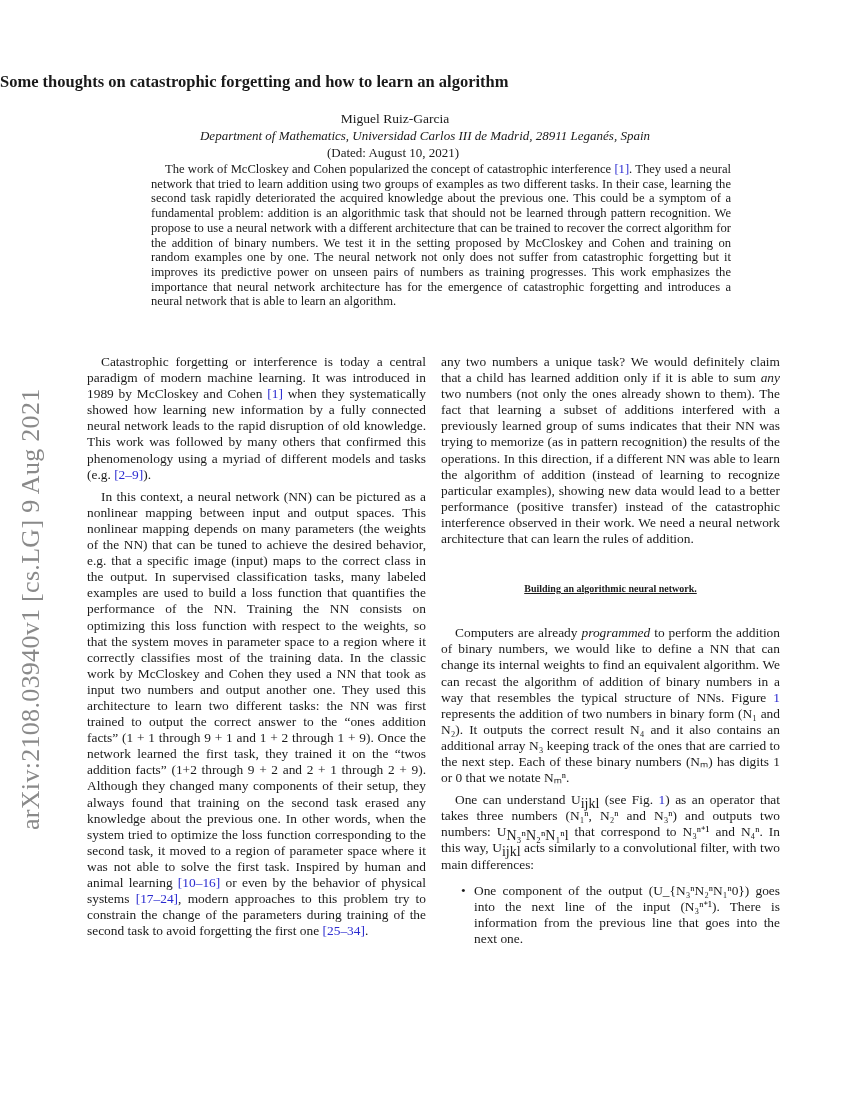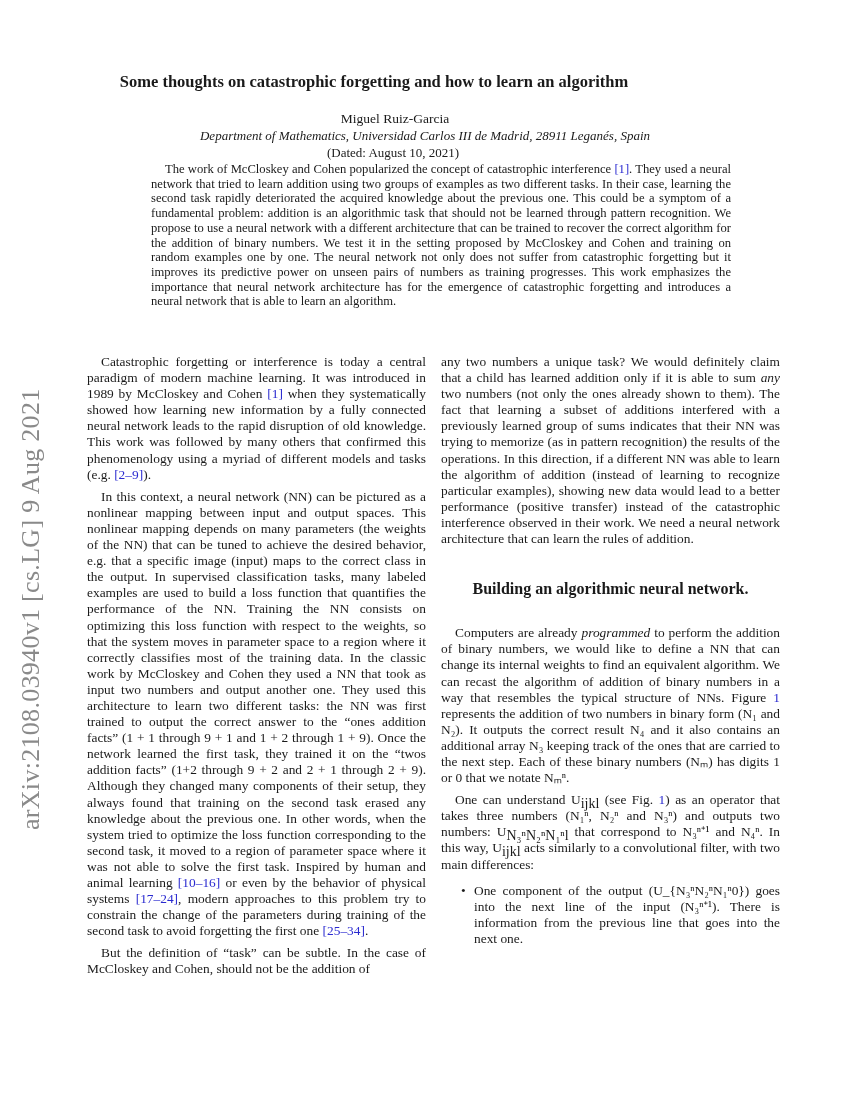--- a/index.html
+++ b/index.html
@@ -4,40 +4,40 @@
 <style>
   html, body { margin: 0; padding: 0; background: #ffffff; }
   body { width: 850px; height: 1100px; position: relative; overflow: hidden;
          font-family: "DejaVu Serif", "Liberation Serif", serif; color: #1a1a1a; }
   .arxiv-stamp {
     position: absolute; left: 16px; top: 830px;
     transform: rotate(-90deg); transform-origin: left top;
     font-family: "Liberation Serif", serif; font-size: 26px; color: #8a8a8a;
     white-space: nowrap; letter-spacing: 0.3px;
   }
-  .title { position: absolute; top: 72px; left: 0; width: 748px; text-align: center;
+  .title { position: absolute; top: 72px; left: 0; width: 748px; text-align: left;
            font-family: "Liberation Serif", serif; font-weight: bold; font-size: 16.5px; }
   .author { position: absolute; top: 111px; left: 0; width: 790px; text-align: center;
             font-family: "Liberation Serif", serif; font-size: 13.5px; }
   .affil { position: absolute; top: 128px; left: 0; width: 850px; text-align: center;
            font-family: "Liberation Serif", serif; font-style: italic; font-size: 13px; }
   .dated { position: absolute; top: 145px; left: 0; width: 786px; text-align: center;
            font-family: "Liberation Serif", serif; font-size: 13px; }
   .abstract { position: absolute; top: 162px; left: 151px; width: 580px;
               font-family: "Liberation Serif", serif; font-size: 12.6px; line-height: 14.7px;
               text-align: justify; text-indent: 14px; }
   .col { position: absolute; top: 348px; width: 339px;
          font-family: "Liberation Serif", serif; font-size: 13.4px; line-height: 16.1px;
          text-align: justify; hyphens: manual; }
   .col.left { left: 87px; }
   .col.right { left: 441px; }
   .col p { margin: 6px 0 4px 0; text-indent: 14px; }
   .col p.noindent { text-indent: 0; }
   .cite { color: #2a2ad0; }
-  .section-heading { font-weight: bold; text-align: center; margin: 34px 0 28px 0; font-size: 16px; text-indent: 0; }
+  .section-heading { font-weight: bold; text-align: center; margin: 34px 0 28px 0; font-size: 10px; text-indent: 0; text-decoration: underline; }
   ul.bullets { margin: 10px 0 0 0; padding-left: 33px; list-style: none; }
   ul.bullets li { position: relative; margin-bottom: 10px; }
   ul.bullets li::before { content: "•"; position: absolute; left: -13px; top: 0; }
   i { font-style: italic; }
   sub, sup { font-size: 14px; line-height: 0; }
 </style>
 </head>
 <body>
 
 <div class="arxiv-stamp">arXiv:2108.03940v1  [cs.LG]  9 Aug 2021</div>
@@ -45,21 +45,20 @@
 <div class="title">Some thoughts on catastrophic forgetting and how to learn an algorithm</div>
 <div class="author">Miguel Ruiz-Garcia</div>
 <div class="affil">Department of Mathematics, Universidad Carlos III de Madrid, 28911 Leganés, Spain</div>
 <div class="dated">(Dated: August 10, 2021)</div>
 
 <div class="abstract"><span>The work of McCloskey and Cohen popularized the concept of catastrophic interference </span><a class="cite">[1]</a><span>. They used a neural network that tried to learn addition using two groups of examples as two different tasks. In their case, learning the second task rapidly deteriorated the acquired knowledge about the previous one. This could be a symptom of a fundamental problem: addition is an algorithmic task that should not be learned through pattern recognition. We propose to use a neural network with a different architecture that can be trained to recover the correct algorithm for the addition of binary numbers. We test it in the setting proposed by McCloskey and Cohen and training on random examples one by one. The neural network not only does not suffer from catastrophic forgetting but it improves its predictive power on unseen pairs of numbers as training progresses. This work emphasizes the importance that neural network architecture has for the emergence of catastrophic forgetting and introduces a neural network that is able to learn an algorithm.</span></div>
 
 <div class="col left">
   <p><span>Catastrophic forgetting or interference is today a central paradigm of modern machine learning. It was introduced in 1989 by McCloskey and Cohen </span><a class="cite">[1]</a><span> when they systematically showed how learning new information by a fully connected neural network leads to the rapid disruption of old knowledge. This work was followed by many others that confirmed this phenomenology using a myriad of different models and tasks (e.g. </span><a class="cite">[2–9]</a><span>).</span></p>
   <p><span>In this context, a neural network (NN) can be pictured as a nonlinear mapping between input and output spaces. This nonlinear mapping depends on many parameters (the weights of the NN) that can be tuned to achieve the desired behavior, e.g. that a specific image (input) maps to the correct class in the output. In supervised classification tasks, many labeled examples are used to build a loss function that quantifies the performance of the NN. Training the NN consists on optimizing this loss function with respect to the weights, so that the system moves in parameter space to a region where it correctly classifies most of the training data. In the classic work by McCloskey and Cohen they used a NN that took as input two numbers and output another one. They used this architecture to learn two different tasks: the NN was first trained to output the correct answer to the “ones addition facts” (1 + 1 through 9 + 1 and 1 + 2 through 1 + 9). Once the network learned the first task, they trained it on the “twos addition facts” (1+2 through 9 + 2 and 2 + 1 through 2 + 9). Although they changed many components of their setup, they always found that training on the second task erased any knowledge about the previous one. In other words, when the system tried to optimize the loss function corresponding to the second task, it moved to a region of parameter space where it was not able to solve the first task. Inspired by human and animal learning </span><a class="cite">[10–16]</a><span> or even by the behavior of physical systems </span><a class="cite">[17–24]</a><span>, modern approaches to this problem try to constrain the change of the parameters during training of the second task to avoid forgetting the first one </span><a class="cite">[25–34]</a><span>.</span></p>
-  <p>But the definition of “task” can be subtle. In the case of McCloskey and Cohen, should not be the addition of</p>
 </div>
 
 <div class="col right">
   <p class="noindent"><span>any two numbers a unique task? We would definitely claim that a child has learned addition only if it is able to sum </span><i>any</i><span> two numbers (not only the ones already shown to them). The fact that learning a subset of additions interfered with a previously learned group of sums indicates that their NN was trying to memorize (as in pattern recognition) the results of the operations. In this direction, if a different NN was able to learn the algorithm of addition (instead of learning to recognize particular examples), showing new data would lead to a better performance (positive transfer) instead of the catastrophic interference observed in their work. We need a neural network architecture that can learn the rules of addition.</span></p>
   <div class="section-heading">Building an algorithmic neural network.</div>
   <p><span>Computers are already </span><i>programmed</i><span> to perform the addition of binary numbers, we would like to define a NN that can change its internal weights to find an equivalent algorithm. We can recast the algorithm of addition of binary numbers in a way that resembles the typical structure of NNs. Figure </span><a class="cite">1</a><span> represents the addition of two numbers in binary form (N₁ and N₂). It outputs the correct result N₄ and it also contains an additional array N₃ keeping track of the ones that are carried to the next step. Each of these binary numbers (Nₘ) has digits 1 or 0 that we notate Nₘⁿ.</span></p>
   <p><span>One can understand U</span><sub>ijkl</sub><span> (see Fig. </span><a class="cite">1</a><span>) as an operator that takes three numbers (N₁ⁿ, N₂ⁿ and N₃ⁿ) and outputs two numbers: U</span><sub>N₃ⁿN₂ⁿN₁ⁿl</sub><span> that correspond to N₃ⁿ⁺¹ and N₄ⁿ. In this way, U</span><sub>ijkl</sub><span> acts similarly to a convolutional filter, with two main differences:</span></p>
   <ul class="bullets">
     <li>One component of the output (U_{N₃ⁿN₂ⁿN₁ⁿ0}) goes into the next line of the input (N₃ⁿ⁺¹). There is information from the previous line that goes into the next one.</li>
   </ul>

